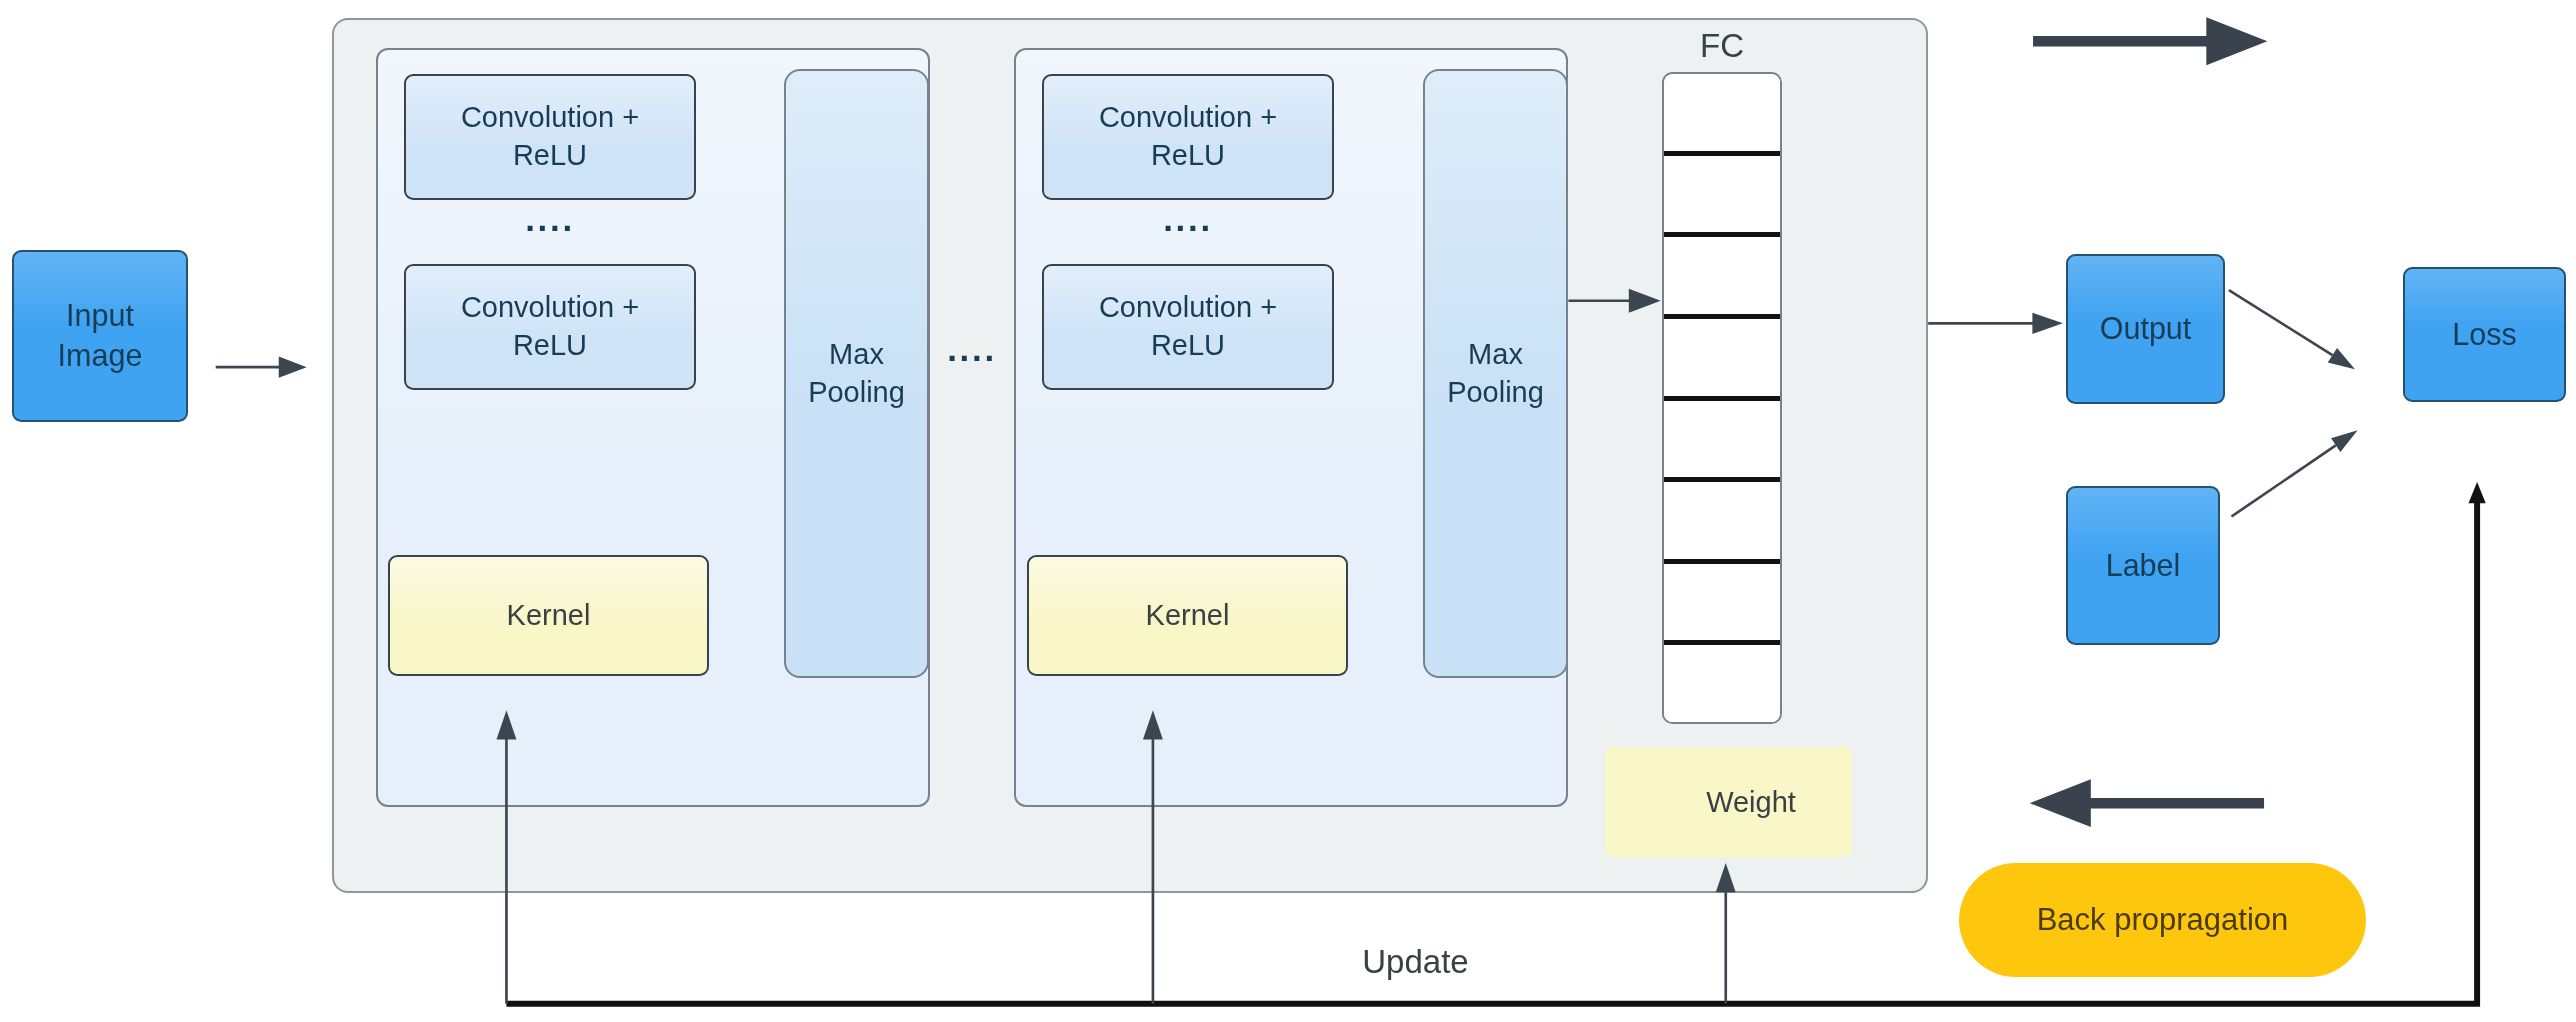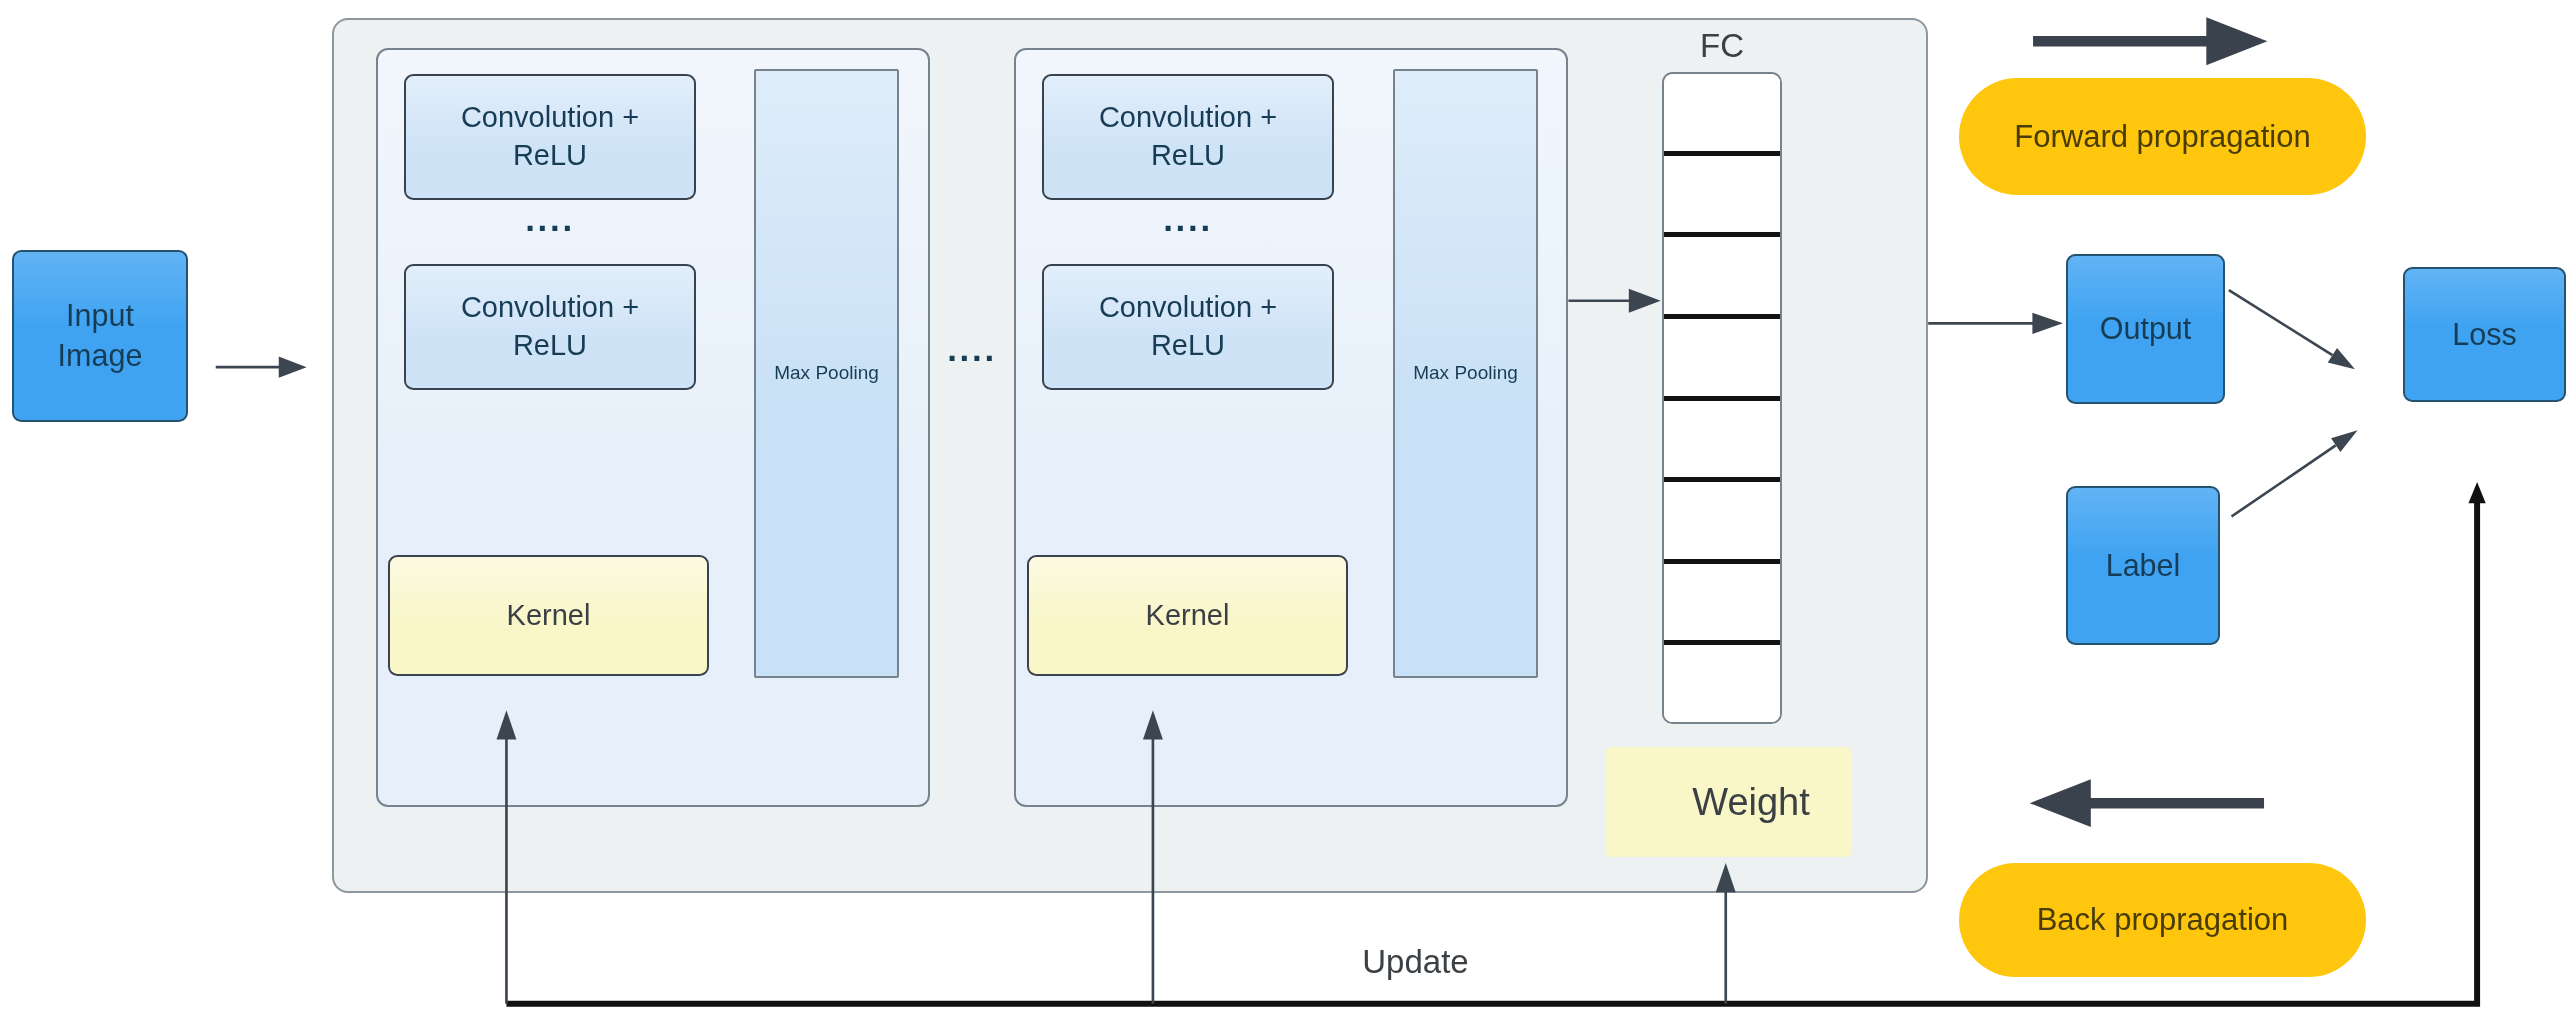--- a/index.html
+++ b/index.html
@@ -24,23 +24,23 @@
     background:linear-gradient(180deg, rgba(255,255,255,.40), rgba(255,255,255,0) 60%), var(--conv-blue);
     border:2px solid var(--dark-border);
     border-radius:9.3px;
     color:var(--box-blue-text);
     font-size:29px;line-height:1.3;align-items:center;
   }
   .conv .inner{width:212px;}
   .pool{
     background:linear-gradient(180deg, rgba(255,255,255,.40), rgba(255,255,255,0) 55%), var(--pool-blue);
     border:2px solid var(--block-border);
-    border-radius:2px;
+    border-radius:16px;
     color:var(--box-blue-text);
-    font-size:19px;line-height:1.3;
+    font-size:29px;line-height:1.3;margin-left:30px;
   }
   .kernel{
     background:linear-gradient(180deg, rgba(255,255,255,.45), rgba(255,255,255,0) 60%), var(--yellow);
     border:2px solid var(--dark-border);
     border-radius:9.3px;
     color:var(--gray-text);
     font-size:29px;
   }
   .bluebox{
     background:linear-gradient(180deg, rgba(255,255,255,.18), rgba(255,255,255,0) 45%), var(--box-blue);
@@ -57,21 +57,21 @@
   .fc-label{color:var(--gray-text);font-size:33px;}
   .fc-col{
     background:#ffffff;border:2px solid var(--block-border);
     border-radius:10.6px;overflow:hidden;
     display:flex;flex-direction:column;
   }
   .fc-cell{flex:1;background:#ffffff;}
   .fc-cell + .fc-cell{border-top:5.3px solid #121212;}
   .weight{
     background:var(--yellow);border-radius:6.6px;
-    color:var(--gray-text);font-size:38px;padding-left:45px;
+    color:var(--gray-text);font-size:29px;padding-left:45px;
   }
   .pill{
     background:var(--gold);border-radius:63px;
     color:var(--pill-text);font-size:31px;
   }
   .plain-label{color:var(--gray-text);font-size:33px;}
   svg.overlay{position:absolute;left:0;top:0;pointer-events:none;}
 </style>
 </head>
 <body>
@@ -123,21 +123,20 @@
       <div class="fc-cell"></div>
       <div class="fc-cell"></div>
     </div>
 
   <div class="abs weight center" style="left:1605px;top:747px;width:247px;height:110px;">Weight</div>
 
   <div class="abs bluebox center" style="left:2066px;top:254px;width:159px;height:150px;text-align:center;">Output</div>
   <div class="abs bluebox center" style="left:2066px;top:486px;width:154px;height:159px;">Label</div>
   <div class="abs bluebox center" style="left:2403px;top:267px;width:163px;height:135px;">Loss</div>
 
-  <div class="abs pill center" style="left:1959px;top:78px;width:407px;height:117px;">Forward propragation</div>
   <div class="abs pill center" style="left:1959px;top:863px;width:407px;height:114px;">Back propragation</div>
 
   <div class="abs plain-label center" style="left:1336px;top:939px;width:159px;height:46px;text-align:right;">Update</div>
 
   <svg class="overlay" width="2576" height="1023" viewBox="0 0 3881 1541">
 
     <g stroke="#3c4650" fill="#3c4650">
       <line x1="325" y1="553" x2="438" y2="553" stroke-width="4"></line>
       <polygon points="462,553 420,537 420,569" stroke="none"></polygon>
     </g>

